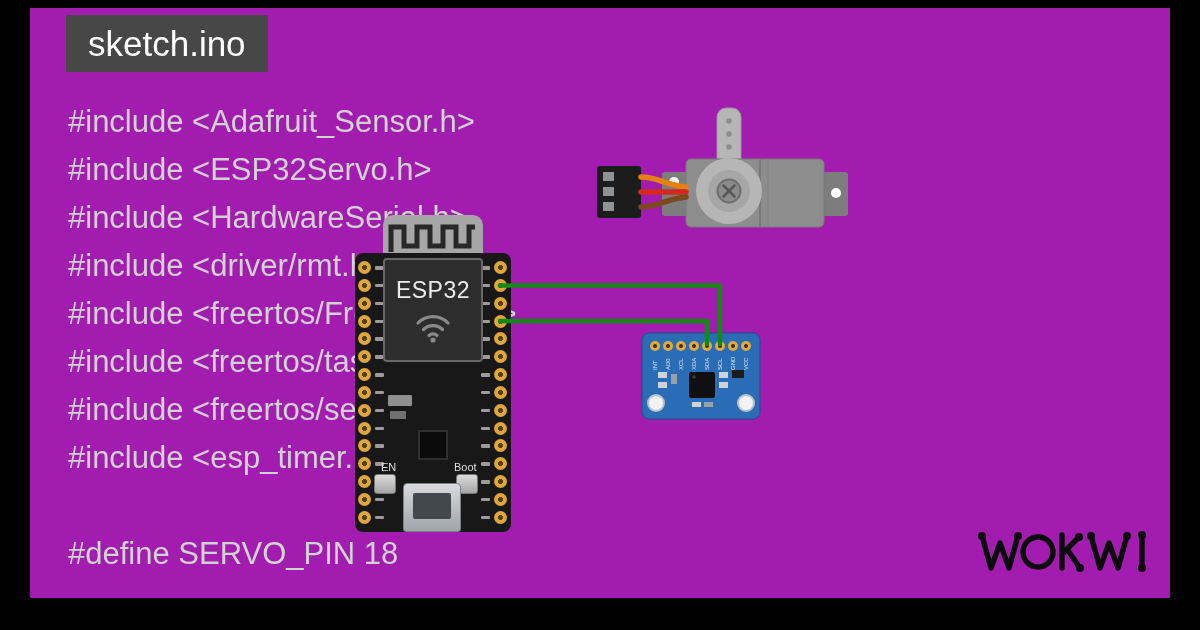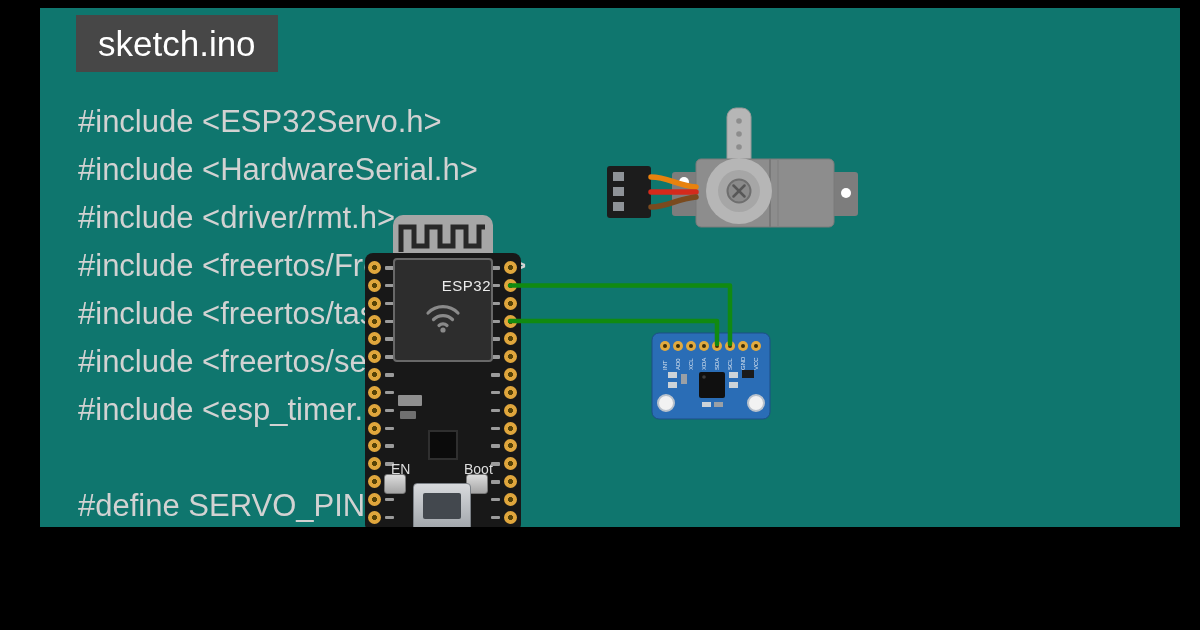--- a/index.html
+++ b/index.html
@@ -1,18 +1,18 @@
 <!DOCTYPE html>
 <html><head>
 <meta charset="utf-8">
 <style>
   *{margin:0;padding:0;box-sizing:border-box}
   html,body{width:1200px;height:630px;overflow:hidden;font-family:"Liberation Sans",sans-serif}
   .page{position:relative;width:1200px;height:630px;background:#000}
-  .canvas{position:absolute;left:40px;top:8px;width:1140px;height:519px;background:#0f766e;overflow:hidden}
+  .canvas{position:absolute;left:30px;top:8px;width:1140px;height:590px;background:#a21caf;overflow:hidden}
 
   .title-box{position:absolute;left:36px;top:7px;height:57px;display:flex;align-items:center;
     padding:0 22px;background:#474747;color:#fff;font-size:35px;z-index:6}
 
   .code{position:absolute;left:38px;top:90px;z-index:1;color:#d2d2d2;font-size:31px}
   .code-line{height:48px;line-height:48px;white-space:pre}
 
   
   .esp32{position:absolute;left:325px;top:207px;width:156px;height:317px;z-index:3}
   .antenna{position:absolute;left:28px;top:0;width:100px;height:44px;background:#a6a6a6;border-radius:10px 10px 0 0}
@@ -20,26 +20,26 @@
   .pins-col{position:absolute;top:8px;bottom:8px;width:14px;display:flex;flex-direction:column;justify-content:space-between}
   .pins-col.left{left:3px}
   .pins-col.right{right:3px}
   .pin{position:relative;width:13px;height:13px;border-radius:50%;
     background:radial-gradient(circle at 50% 50%, #574307 0 2.8px, #e0a63c 2.8px)}
   .pin::before{content:"";position:absolute;top:5px;width:9px;height:3.5px;background:#bdbdbd;border-radius:1px;opacity:.8}
   .pins-col.left .pin::before{left:17px}
   .pins-col.right .pin::before{right:17px}
   .shield{position:absolute;left:28px;top:43px;width:100px;height:104px;background:#2d2d2d;
     border:2px solid #686868;border-radius:4px}
-  .esp-label{margin-top:17px;text-align:right;color:#ececec;font-size:15px;letter-spacing:.5px}
+  .esp-label{margin-top:17px;text-align:center;color:#ececec;font-size:23px;letter-spacing:.5px}
   .wifi{display:block;margin:6px auto 0}
   .smd-a{position:absolute;left:33px;top:180px;width:24px;height:11px;background:#8f8f8f;border-radius:1px}
   .smd-b{position:absolute;left:35px;top:196px;width:16px;height:8px;background:#707070;border-radius:1px}
   .regulator{position:absolute;left:63px;top:215px;width:30px;height:30px;background:#0b0b0b;border:2px solid #2f2f2f}
-  .part-label{position:absolute;color:#ddd;font-size:14px;z-index:2}
+  .part-label{position:absolute;color:#ddd;font-size:11px;z-index:2}
   .en-label{left:26px;top:246px}
   .boot-label{left:99px;top:246px}
   .btn{position:absolute;width:22px;height:20px;background:linear-gradient(#dcdcdc,#a5a5a5);
     border:1px solid #777;border-radius:3px}
   .en-btn{left:19px;top:259px}
   .boot-btn{left:101px;top:259px}
   .usb{position:absolute;left:48px;top:268px;width:58px;height:49px;
     background:linear-gradient(#d8dadd,#9fa4a9);border:1px solid #7c8187;border-radius:4px 4px 3px 3px}
   .usb::after{content:"";position:absolute;left:9px;top:9px;width:38px;height:26px;background:#43484e;border-radius:2px}
   .cap{position:absolute;width:10px;height:7px;background:#d9b13a;border:1px solid #6b5410}
@@ -55,20 +55,21 @@
 <body>
 
 <div class="page">
   <div class="canvas">
 
     <div class="title-box">
       <span>sketch.ino</span>
     </div>
 
     <div class="code">
+        <div class="code-line">#include &lt;Adafruit_Sensor.h&gt;</div>
         <div class="code-line">#include &lt;ESP32Servo.h&gt;</div>
         <div class="code-line">#include &lt;HardwareSerial.h&gt;</div>
         <div class="code-line">#include &lt;driver/rmt.h&gt;</div>
         <div class="code-line">#include &lt;freertos/FreeRTOS.h&gt;</div>
         <div class="code-line">#include &lt;freertos/task.h&gt;</div>
         <div class="code-line">#include &lt;freertos/semphr.h&gt;</div>
         <div class="code-line">#include &lt;esp_timer.h&gt;</div>
         <div class="code-line"></div>
         <div class="code-line">#define SERVO_PIN 18</div>
       </div>

